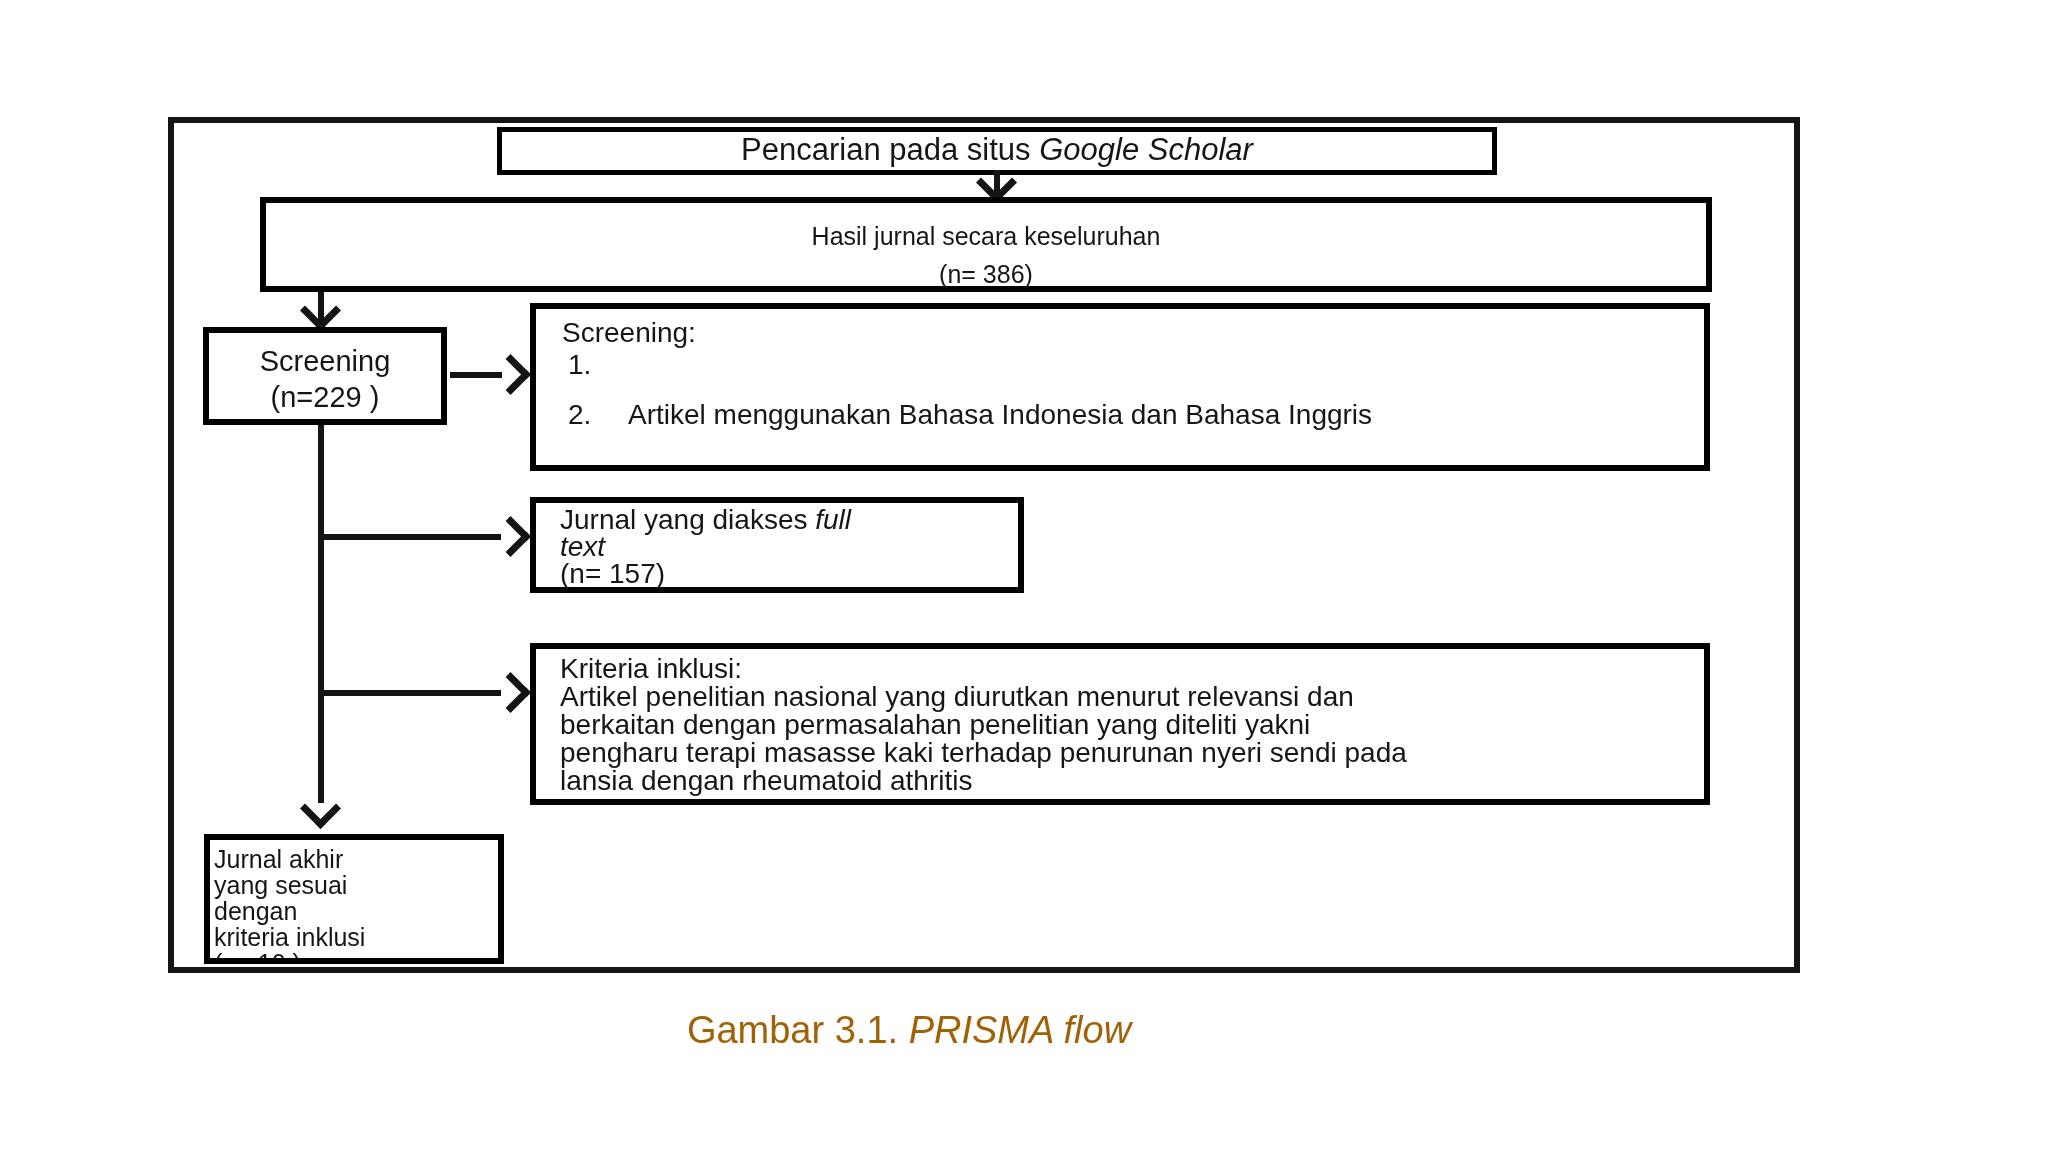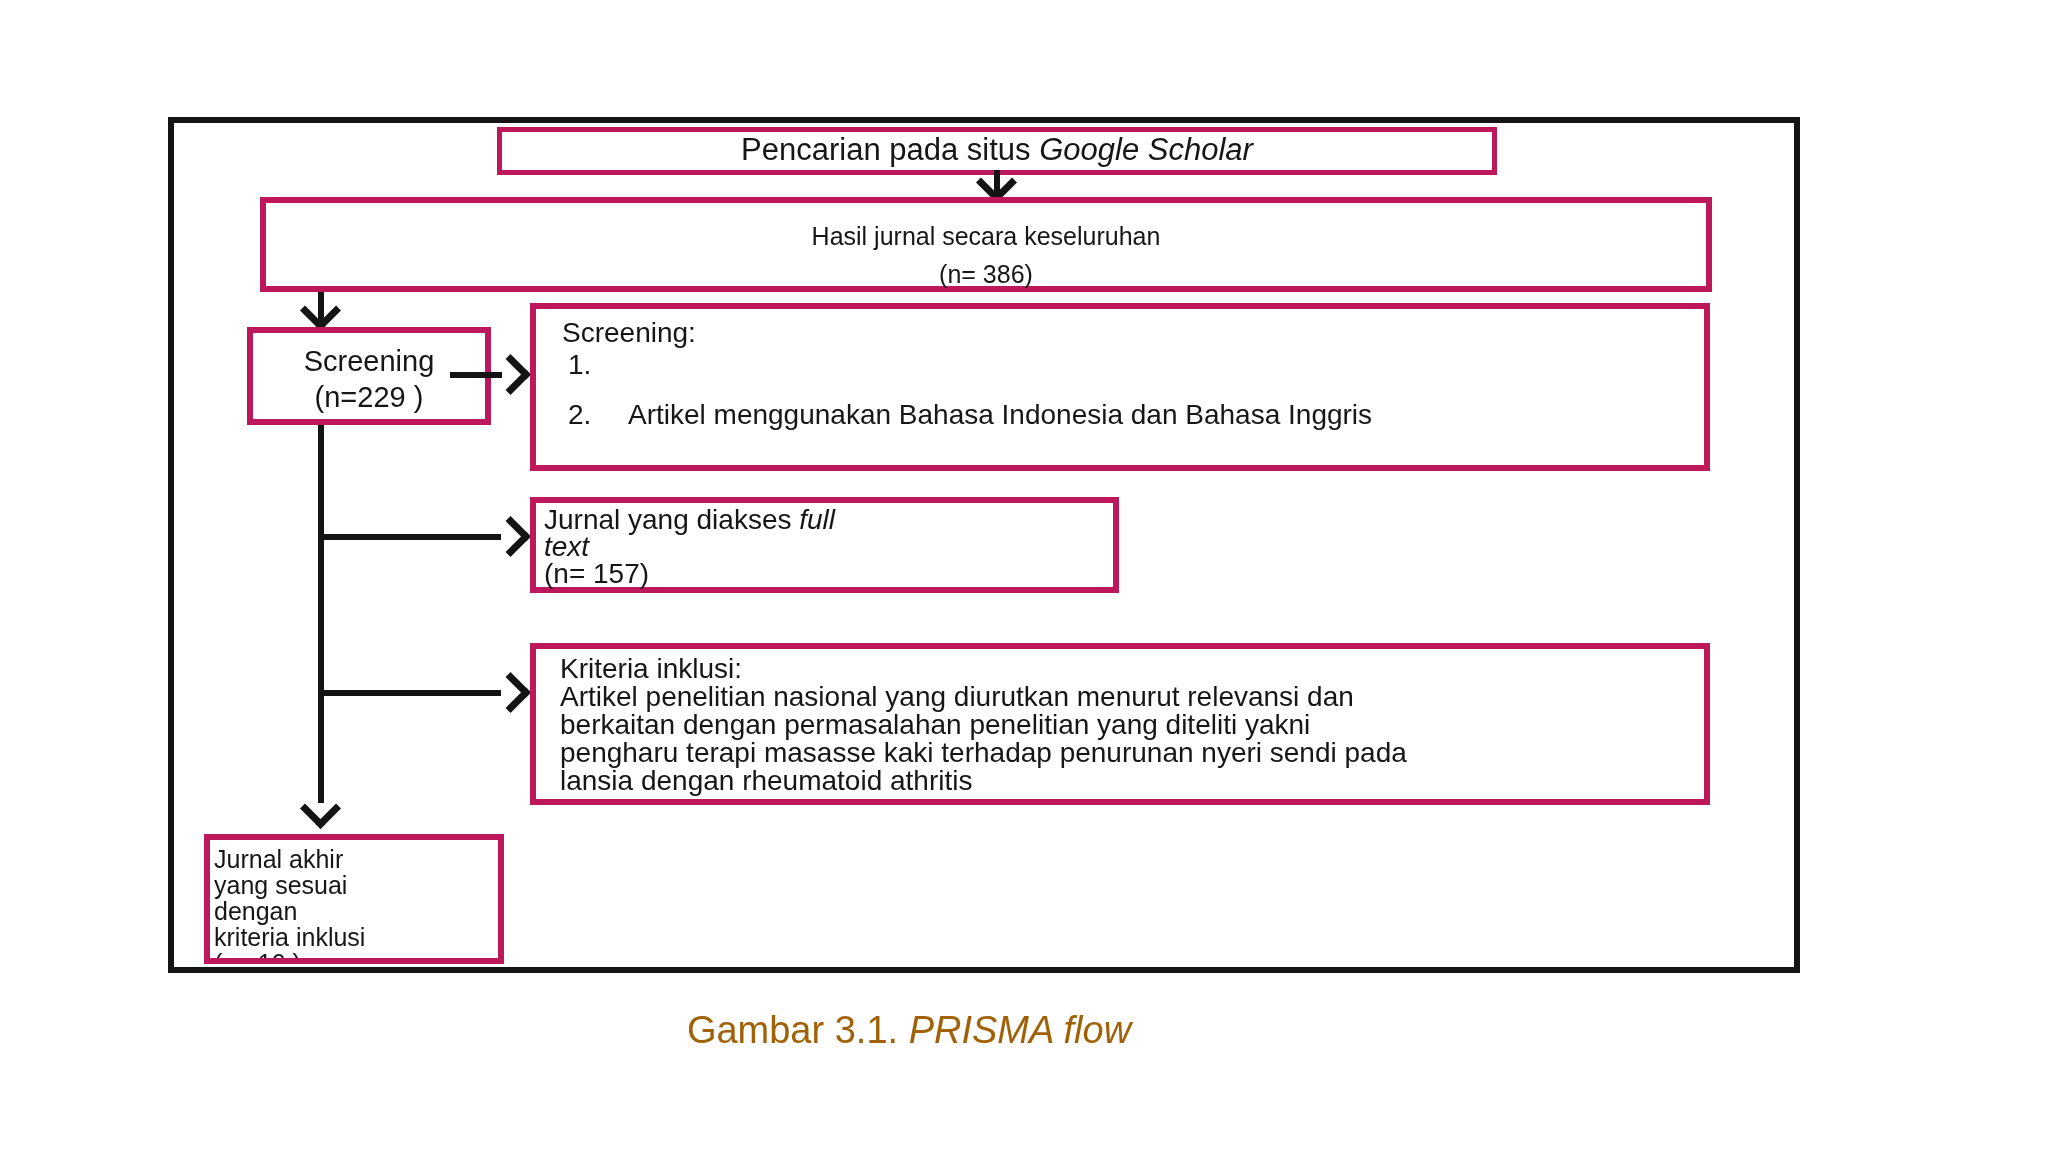--- a/index.html
+++ b/index.html
@@ -1,34 +1,34 @@
 <!DOCTYPE html>
 <html><head>
 <meta charset="utf-8">
 <style>
   html,body { margin:0; padding:0; background:#ffffff; }
   .canvas {
     position:relative; width:2048px; height:1152px; background:#ffffff;
     font-family:"Liberation Sans", sans-serif; color:#161616; overflow:hidden;
   }
-  .box { position:absolute; box-sizing:border-box; background:#ffffff; border:5px solid #be185d; }
+  .box { position:absolute; box-sizing:border-box; background:#ffffff; border:5px solid #000000; }
   .outer { position:absolute; box-sizing:border-box; border:6px solid #141414; background:transparent; }
   .line { position:absolute; background:#141414; }
   .chev { position:absolute; width:22px; height:22px;
           border-right:7px solid #141414; border-bottom:7px solid #141414; }
   .chev.down  { transform:rotate(45deg); }
   .chev.right { transform:rotate(-45deg); }
   .center { text-align:center; }
   .it { font-style:italic; }
   
   .search-box   { left:497px; top:127px;  width:1000px; height:48px;  font-size:31px; line-height:36px; border-width:5px; }
   .results-box  { left:260px; top:197px;  width:1452px; height:95px;  font-size:25px; line-height:38px; padding-top:14px; border-width:6px; }
-  .screen-box   { left:203px; top:327px;  width:244px;  height:98px;  font-size:29px; line-height:36px; padding-top:10px; border-width:6px;margin-left:44px; }
+  .screen-box   { left:203px; top:327px;  width:244px;  height:98px;  font-size:29px; line-height:36px; padding-top:10px; border-width:6px; }
   .criteria-box { left:530px; top:303px;  width:1180px; height:168px; font-size:28px; line-height:32px; padding:8px 26px; border-width:6px; }
-  .fulltext-box { left:530px; top:497px;  width:589px;  height:96px;  font-size:28px; line-height:27px; padding:3px 8px; border-width:6px; }
+  .fulltext-box { left:530px; top:497px;  width:494px;  height:96px;  font-size:28px; line-height:27px; padding:3px 24px; border-width:6px; }
   .incl-box     { left:530px; top:612px;  width:1180px; height:162px; font-size:28px; line-height:28px; padding:6px 24px; border-width:6px;margin-top:31px; }
   .final-box    { left:204px; top:834px;  width:300px;  height:130px; font-size:25px; line-height:26px; padding:6px 4px; border-width:6px; overflow:hidden; }
   .crit-item { display:flex; }
   .crit-item .num { width:60px; flex:0 0 60px; padding-left:6px; }
   .crit-item.item2 { margin-top:18px; }
   .caption { position:absolute; left:399px; top:1008px; width:1020px; text-align:center;
              font-size:38px; line-height:44px; color:#a16207; }
 </style>
 </head>
 <body>

